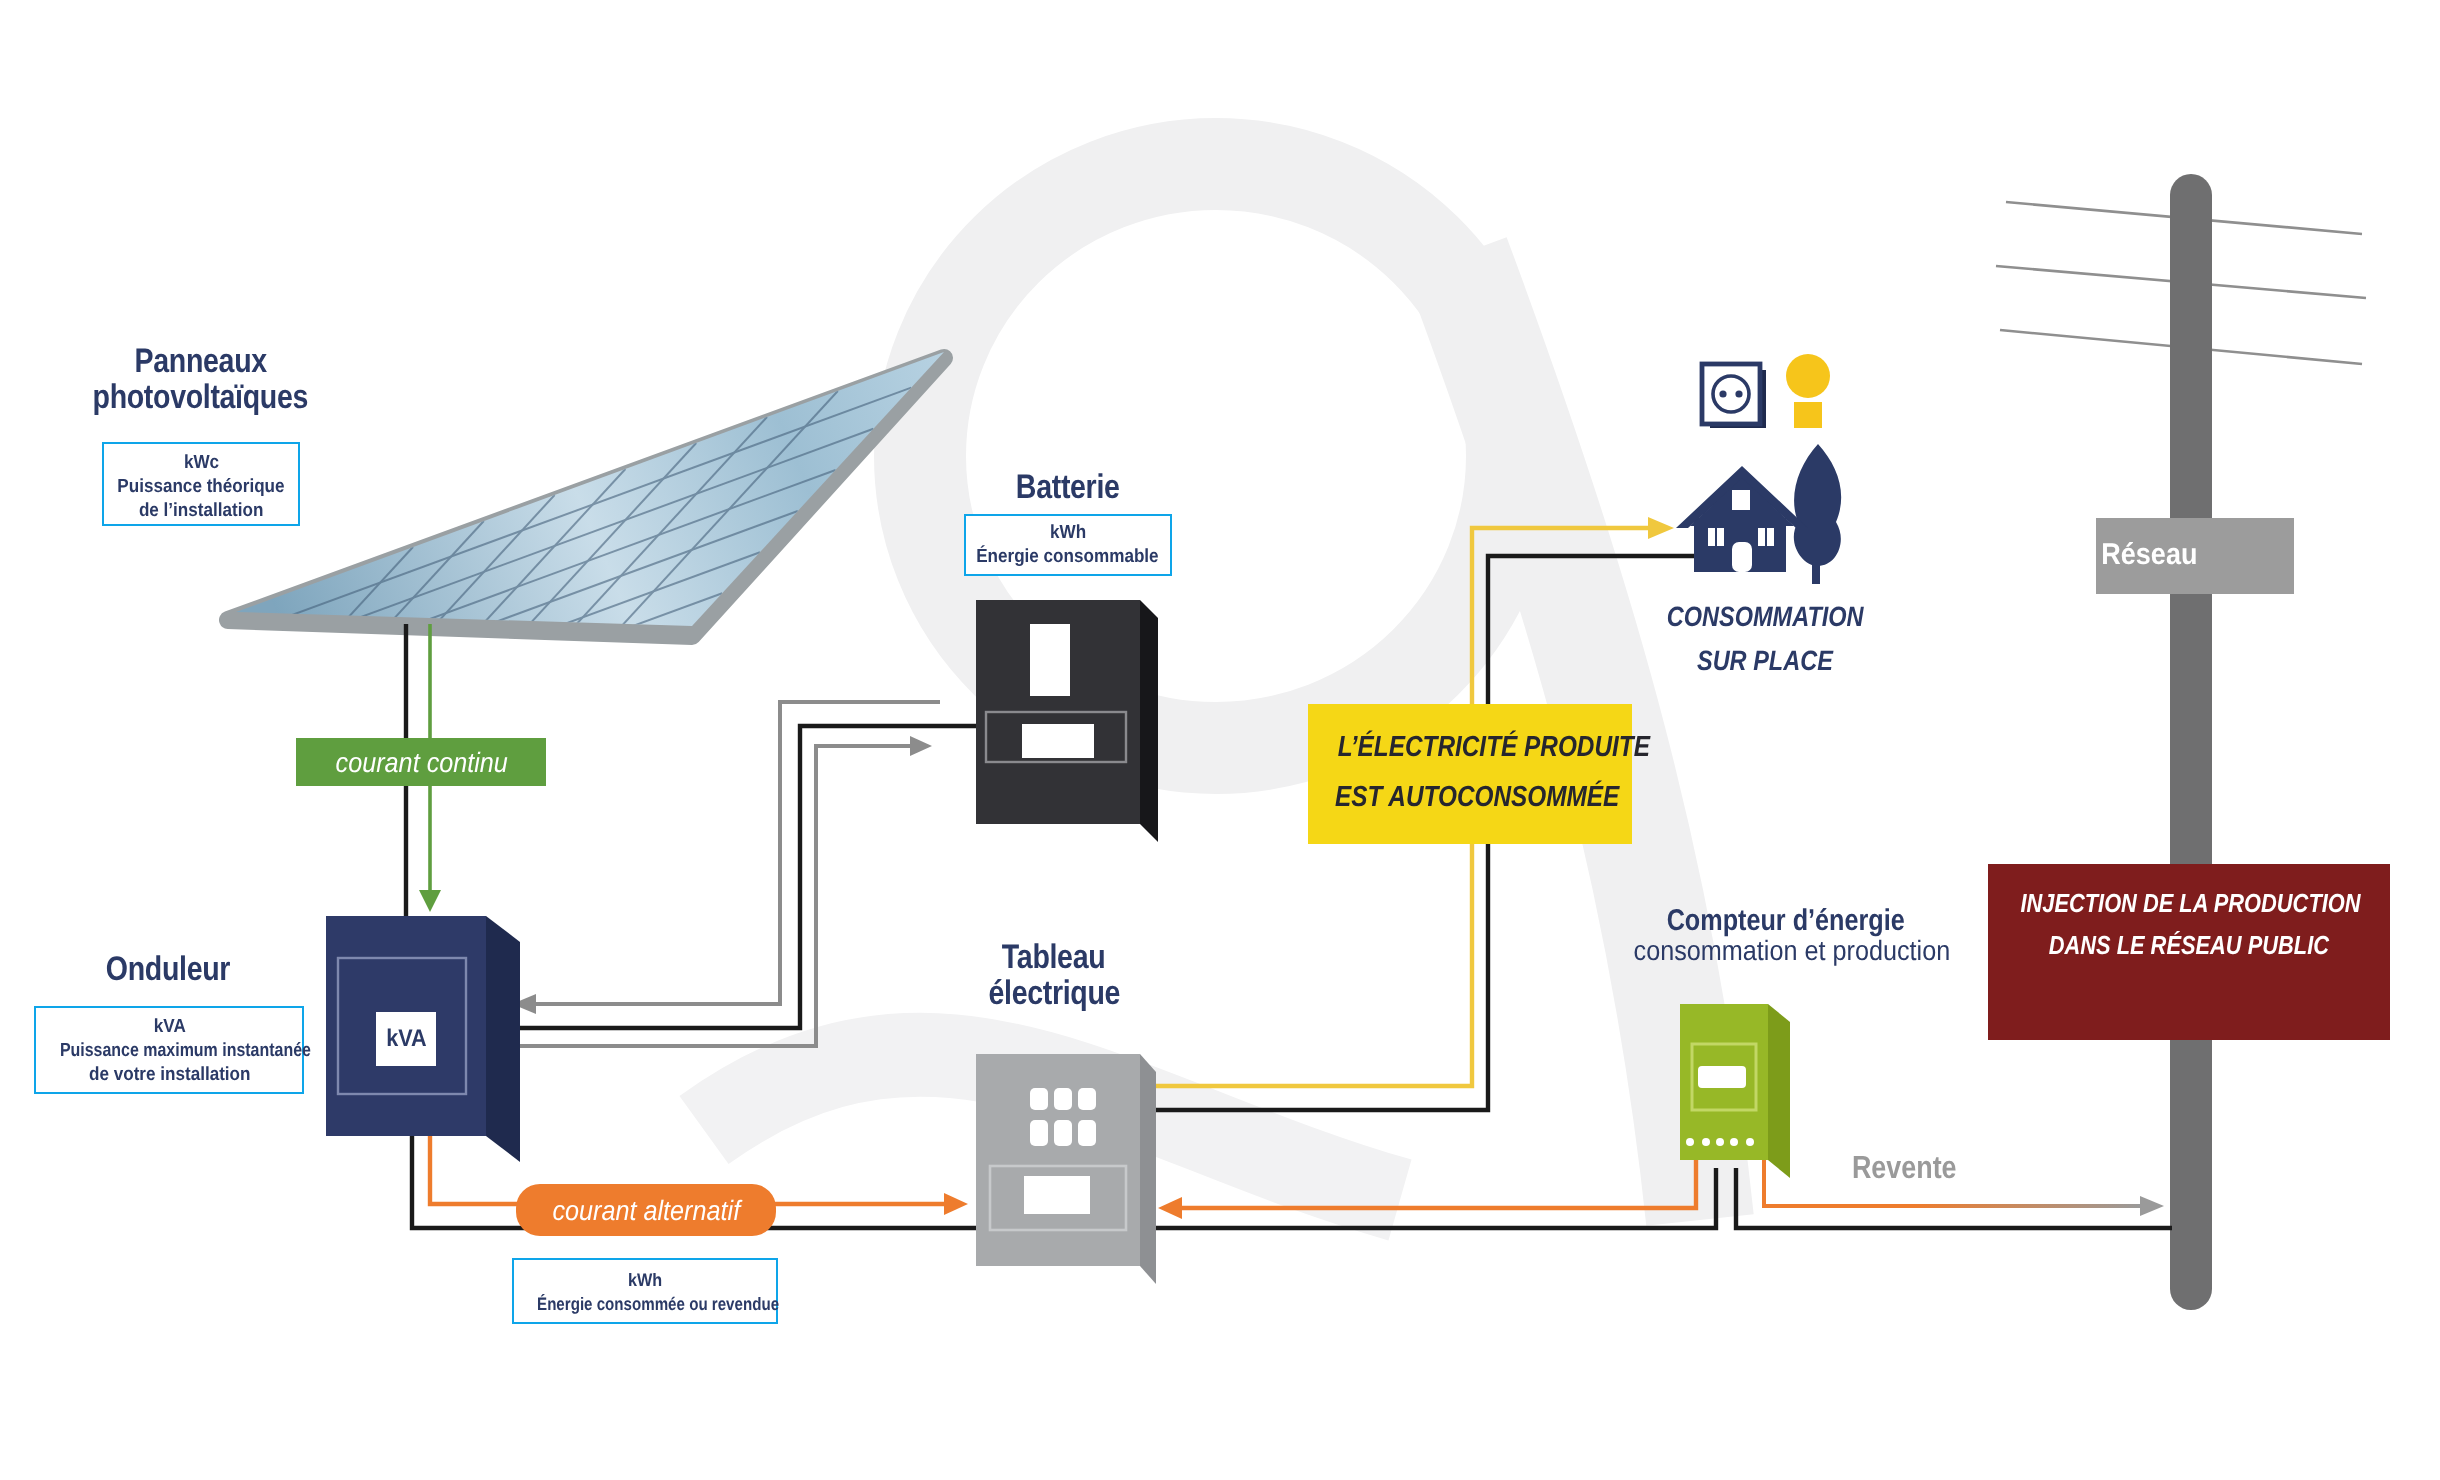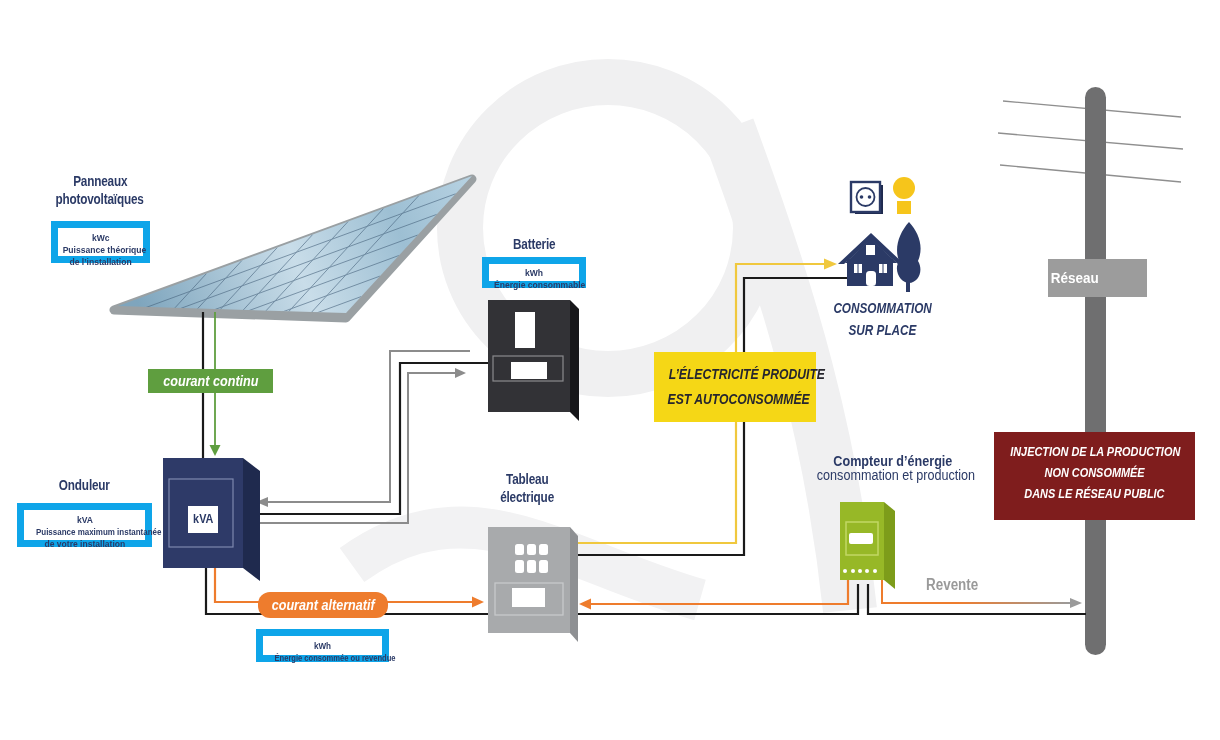--- a/index.html
+++ b/index.html
@@ -2,24 +2,24 @@
 <html><head>
 <meta charset="utf-8">
 <style>
   html,body{margin:0;padding:0;background:#ffffff;}
   #stage{position:relative;width:1220px;height:740px;overflow:hidden;
          font-family:"Liberation Sans",sans-serif;background:#ffffff;}
   .abs{position:absolute;}
   .line{text-align:center;}
   .cond{display:inline-block;transform:scaleX(.84);transform-origin:50% 50%;white-space:nowrap;}
   .cond2{display:inline-block;transform:scaleX(.9);transform-origin:50% 50%;white-space:nowrap;}
-  .title{color:#2b3a66;font-weight:bold;font-size:14px;line-height:18px;text-align:center;letter-spacing:-.2px;}
-  .infobox{background:#ffffff;border:7px solid #0ea5e9;color:#2b3a66;font-weight:bold;
+  .title{color:#2b3a66;font-weight:bold;font-size:17px;line-height:18px;text-align:center;letter-spacing:-.2px;}
+  .infobox{background:#ffffff;border:1px solid #0ea5e9;color:#2b3a66;font-weight:bold;
            font-size:9.5px;line-height:12px;text-align:center;box-sizing:border-box;}
-  .flowlabel{color:#ffffff;font-weight:bold;font-style:italic;font-size:14px;text-align:center;}
+  .flowlabel{color:#ffffff;font-weight:normal;font-style:italic;font-size:14px;text-align:center;}
   .note-yellow{background:#f5d716;color:#26262e;font-weight:bold;font-style:italic;
                font-size:14.5px;line-height:25px;text-align:center;box-sizing:border-box;padding-top:10px;}
   .note-gray{background:#7f1d1d;color:#ffffff;font-weight:bold;font-style:italic;
              font-size:13px;line-height:21px;text-align:center;box-sizing:border-box;padding-top:9px;}
   .navy-italic{color:#2b3a66;font-weight:bold;font-style:italic;font-size:14px;line-height:22px;text-align:center;}
   svg{display:block;}
 </style>
 </head>
 <body>
 
@@ -239,17 +239,16 @@
     <span class="cond">Revente</span>
   </div>
 
   <div class="abs" style="left:1048px;top:259px;width:99px;height:38px;background:#9c9c9c;color:#ffffff;
        font-weight:bold;font-size:15px;line-height:38px;text-align:left;">
     <span class="cond2">Réseau</span>
   </div>
 
   <div class="abs note-gray" style="left:994px;top:432px;width:201px;height:88px;">
     <div class="line"><span class="cond">INJECTION DE LA PRODUCTION</span></div>
-    <div class="line"><span class="cond">NON CONSOMMÉE</span></div>
     <div class="line"><span class="cond">DANS LE RÉSEAU PUBLIC</span></div>
   </div>
 
 </div>
 
 </body></html>

